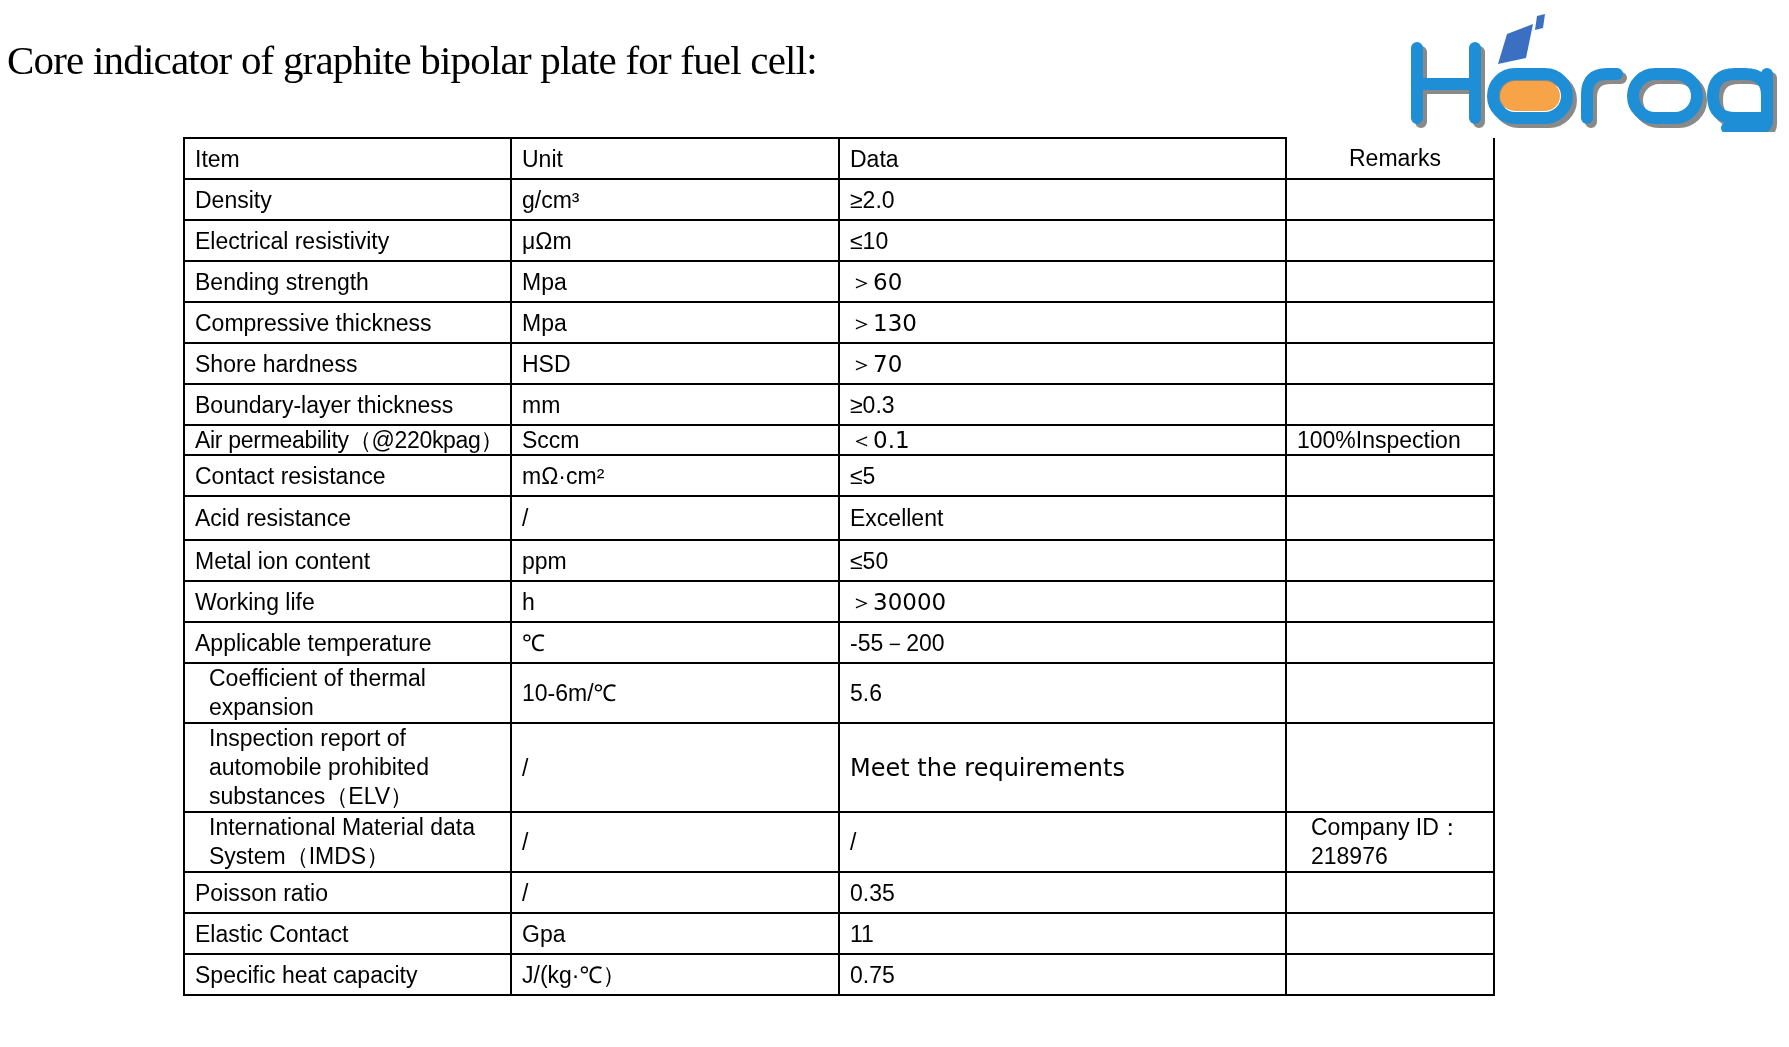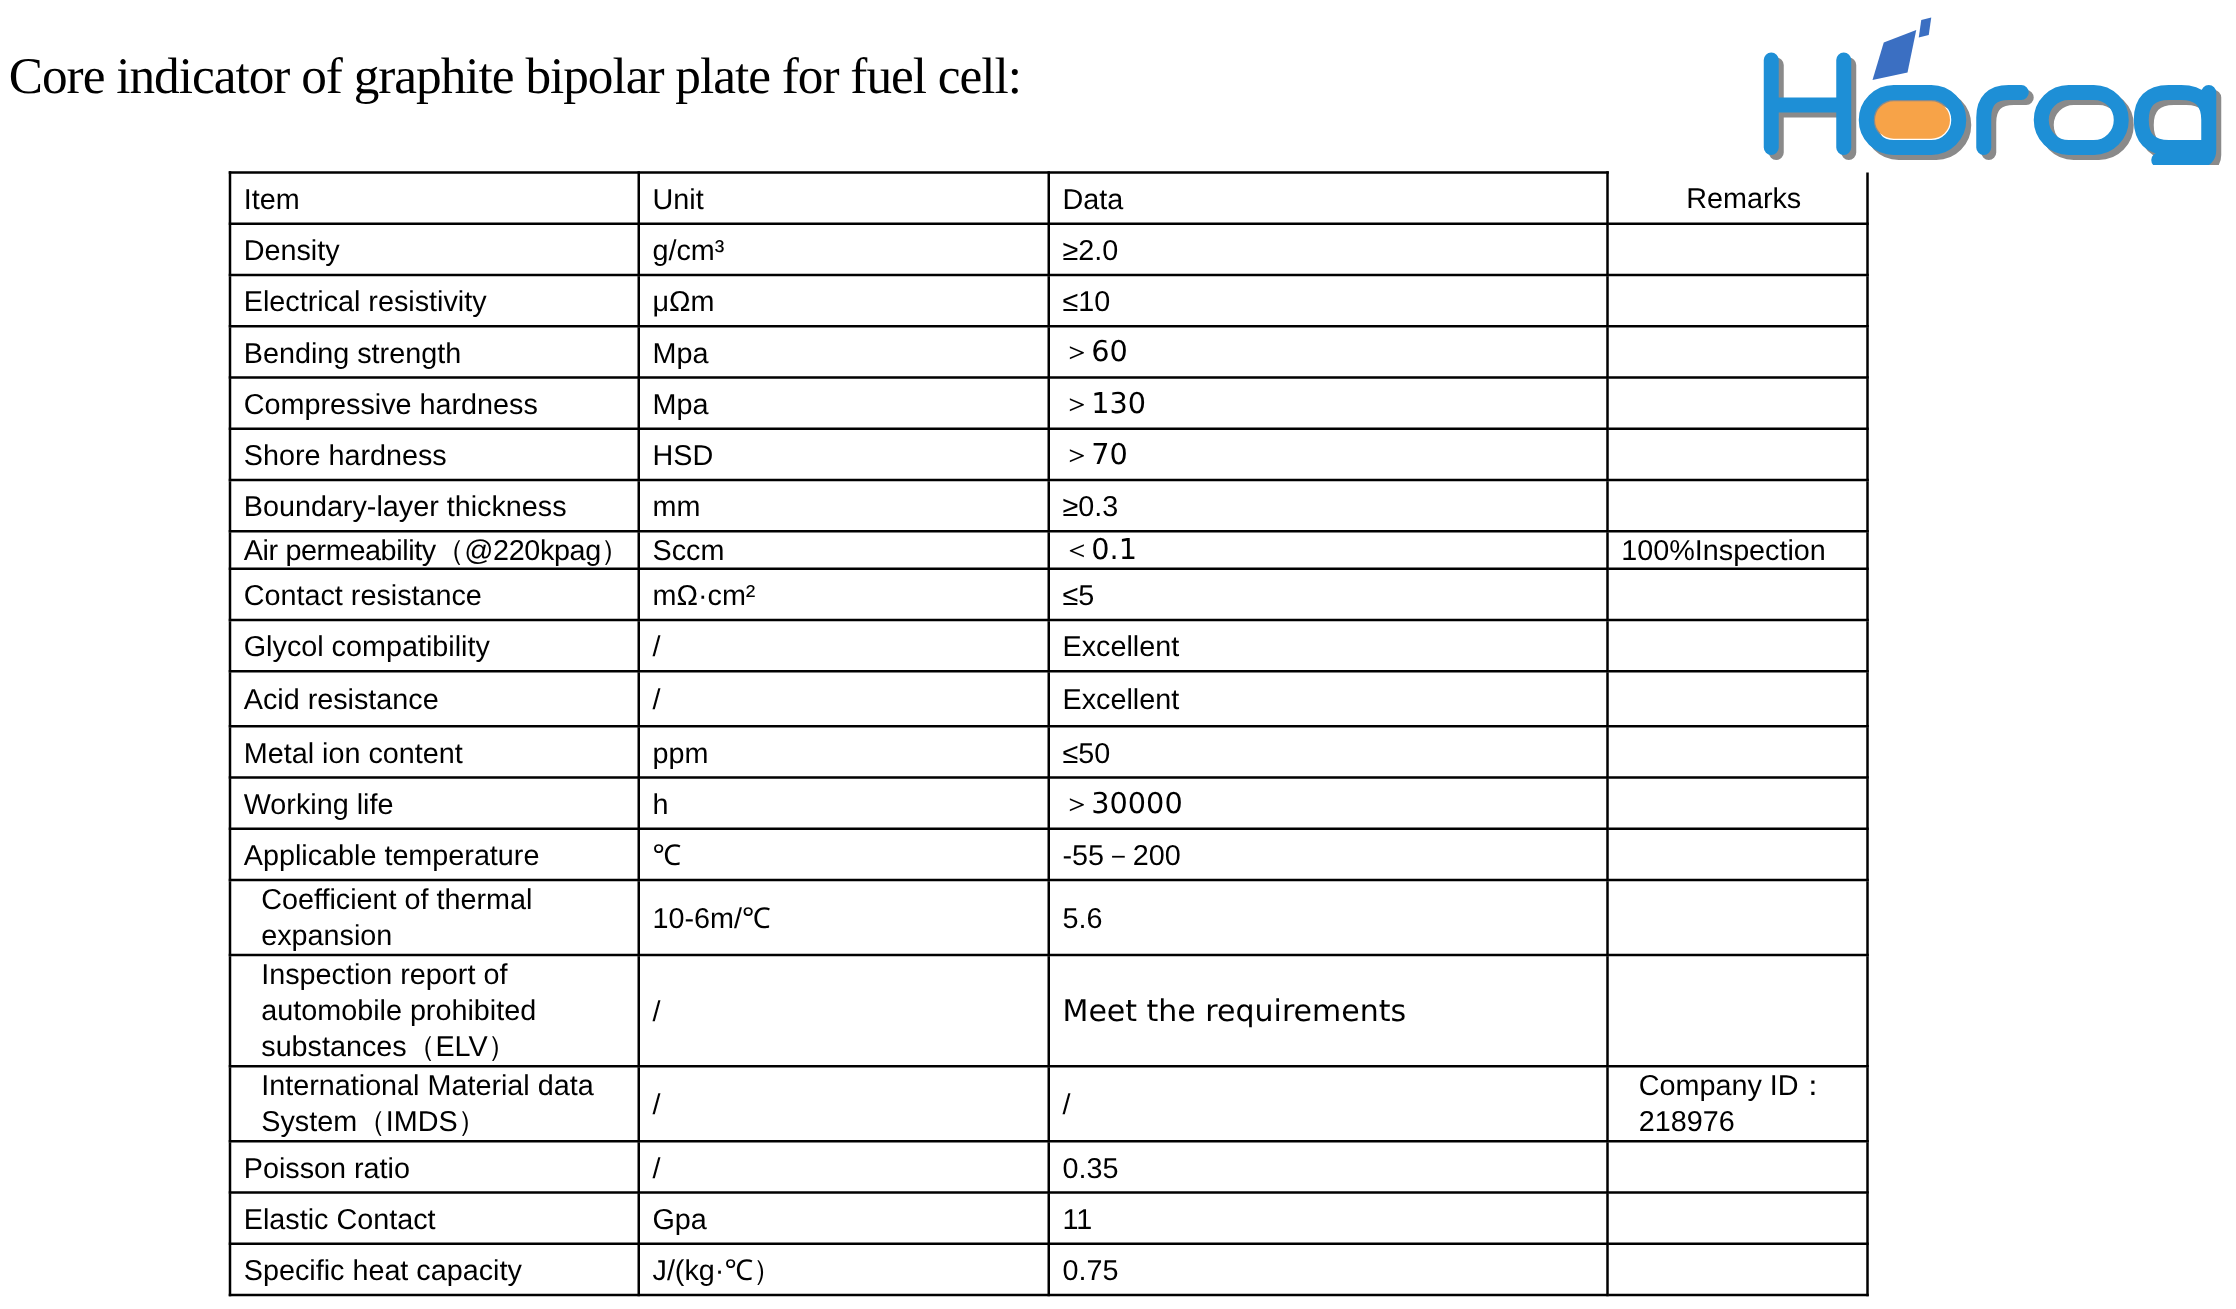--- a/index.html
+++ b/index.html
@@ -66,21 +66,21 @@
         <td>≤10</td>
         <td></td>
       </tr>
   <tr style="height:41px">
         <td>Bending strength</td>
         <td>Mpa</td>
         <td class="cj">＞60</td>
         <td></td>
       </tr>
   <tr style="height:41px">
-        <td>Compressive hardness</td>
+        <td>Compressive thickness</td>
         <td>Mpa</td>
         <td class="cj">＞130</td>
         <td></td>
       </tr>
   <tr style="height:41px">
         <td>Shore hardness</td>
         <td>HSD</td>
         <td class="cj">＞70</td>
         <td></td>
       </tr>
@@ -93,26 +93,20 @@
   <tr style="height:23px">
         <td style="letter-spacing:-0.3px">Air permeability（@220kpag）</td>
         <td>Sccm</td>
         <td class="cj">＜0.1</td>
         <td>100%Inspection</td>
       </tr>
   <tr style="height:41px">
         <td>Contact resistance</td>
         <td>mΩ·cm²</td>
         <td>≤5</td>
-        <td></td>
-      </tr>
-  <tr style="height:41px">
-        <td>Glycol compatibility</td>
-        <td>/</td>
-        <td>Excellent</td>
         <td></td>
       </tr>
   <tr style="height:44px">
         <td>Acid resistance</td>
         <td>/</td>
         <td>Excellent</td>
         <td></td>
       </tr>
   <tr style="height:41px">
         <td>Metal ion content</td>

